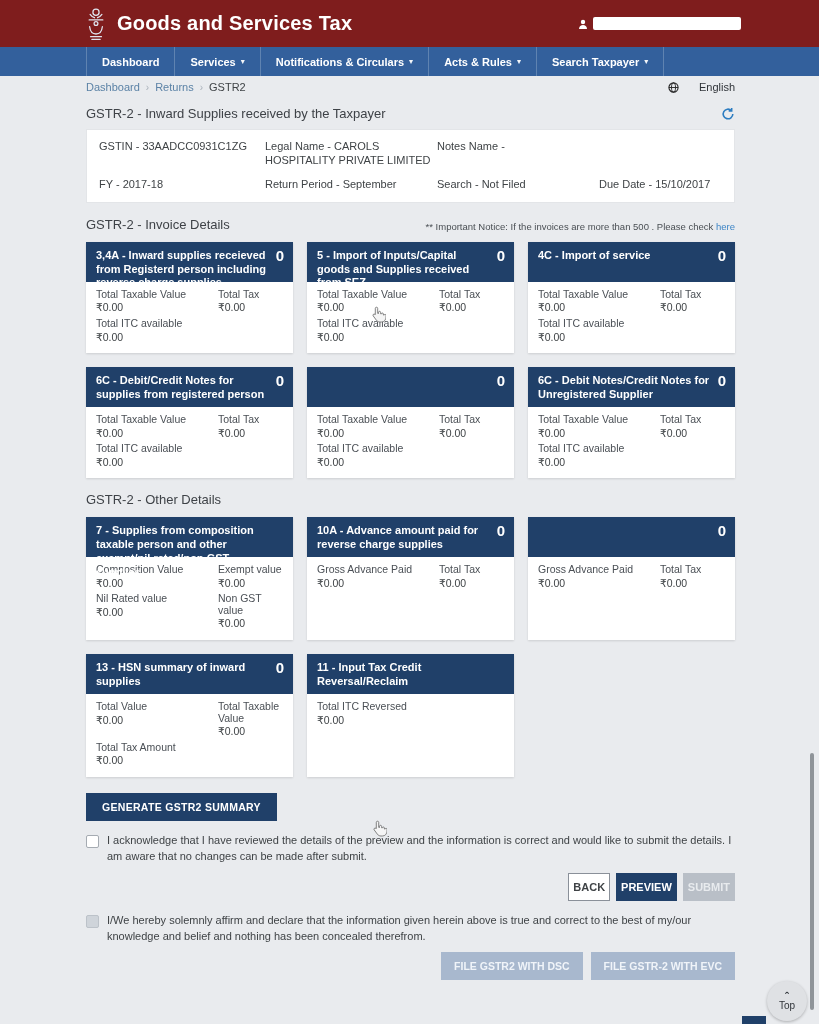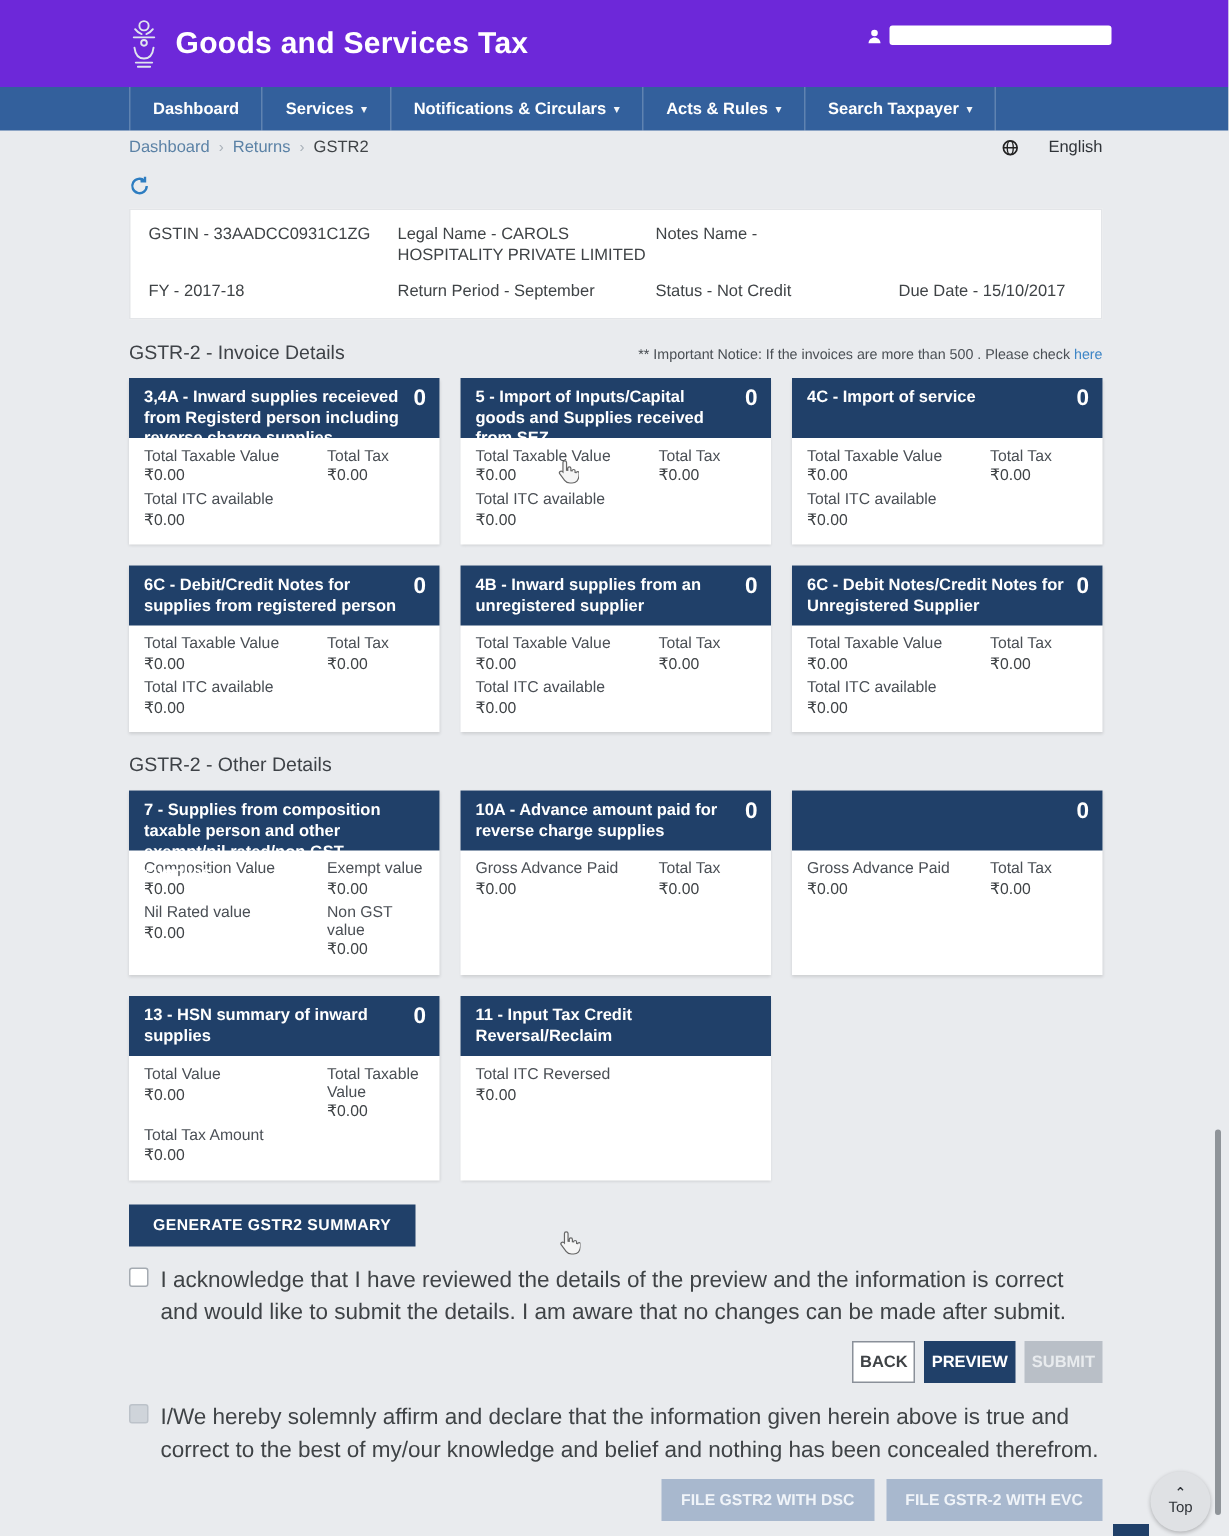--- a/index.html
+++ b/index.html
@@ -4,21 +4,21 @@
 <style>
   * { margin:0; padding:0; box-sizing:border-box; }
   html,body { width:819px; height:1024px; }
   body {
     position:relative; overflow:hidden;
     background:#e9ebee;
     font-family:"Liberation Sans","DejaVu Sans",sans-serif;
     color:#3f4346;
   }
   
-  .topbar { height:58px; background:#6d28d9; display:flex; align-items:center; padding-left:86px; position:relative;text-align:right; }
+  .topbar { height:47px; background:#7f1d1d; display:flex; align-items:center; padding-left:86px; position:relative;text-align:right; }
   .emblem { width:20px; height:36px; margin-right:11px; flex:none; }
   .brand-title { color:#fff; font-size:20px; font-weight:600; letter-spacing:.2px; }
   .user-area { position:absolute; right:78px; top:17px; display:flex; align-items:center; gap:5px; }
   .user-block { width:148px; height:13px; background:#fff; border-radius:2px; }
   
   .navbar { height:29px; background:#33609c; display:flex; align-items:stretch; padding-left:86px; }
   .nav-item { display:flex; align-items:center; gap:5px; padding:0 15px; color:#fff; font-size:11px; font-weight:600;
               border-right:1px solid rgba(255,255,255,.22); cursor:pointer; }
   .nav-item:first-child { border-left:1px solid rgba(255,255,255,.22); }
   .caret { font-size:8px; opacity:.95; }
@@ -48,21 +48,21 @@
   .card-title { display:block; font-size:11px; font-weight:bold; line-height:1.25; }
   .card-badge { position:absolute; top:5px; right:9px; font-size:15px; font-weight:bold; }
   .card-body { padding:7px 10px 6px; display:grid; grid-template-columns:118px 1fr; column-gap:4px; align-content:start; }
   .field { margin-bottom:4px; }
   .f-label { font-size:10.5px; color:#4a4f55; margin-bottom:2px; line-height:1.1; }
   .f-value { font-size:10.5px; color:#3f4346; line-height:1.1; }
   
   .generate-btn { display:inline-block; margin:16px 0 0 86px; background:#204069; color:#fff; border:none;
                   font-size:10.5px; font-weight:bold; letter-spacing:.3px; padding:8px 16px; cursor:pointer;
                   font-family:inherit; }
-  .ack-row { display:flex; gap:8px; margin:12px 84px 0 86px; font-size:15px; color:#3f4346; line-height:1.45; }
+  .ack-row { display:flex; gap:8px; margin:12px 84px 0 86px; font-size:11px; color:#3f4346; line-height:1.45; }
   .checkbox { width:13px; height:13px; background:#fff; border:1px solid #a5abb2; border-radius:2px; flex:none; margin-top:2px; cursor:pointer; }
   .checkbox.disabled { background:#cfd4da; border-color:#bcc2c9; }
   .btn-row { margin:8px 84px 0 86px; display:flex; justify-content:flex-end; gap:6px; }
   .btn { font-size:11px; font-weight:bold; padding:7px 4px; border:1px solid transparent; cursor:pointer; font-family:inherit; }
   .btn-back { background:#fff; border-color:#8a9099; color:#3f4346; }
   .btn-preview { background:#204069; color:#fff; }
   .btn-submit { background:#b9bfc7; color:#e8ebee; }
   .decl-row { margin-top:12px; }
   .file-row { margin:8px 84px 0 86px; display:flex; justify-content:flex-end; gap:8px; }
   .btn-file { background:#a8b8ce; color:#f0f4f9; font-size:10.5px; font-weight:bold; padding:8px 13px; border:none; cursor:pointer; font-family:inherit; }
@@ -142,36 +142,37 @@
       <circle cx="6" cy="6" r="5" fill="none" stroke="#222" stroke-width="1.2"></circle>
       <ellipse cx="6" cy="6" rx="2.2" ry="5" fill="none" stroke="#222" stroke-width="1"></ellipse>
       <path d="M1 6h10" stroke="#222" stroke-width="1"></path>
     </svg>
     <span>English</span>
   </div>
 </div>
 
 
 <div class="title-row">
+  <div class="page-title">GSTR-2 - Inward Supplies received by the Taxpayer</div>
   <svg width="14" height="14" viewBox="0 0 16 16" style="cursor:pointer">
     <path d="M13.5 8a5.5 5.5 0 1 1-1.7-4" fill="none" stroke="#2d7dc1" stroke-width="1.8"></path>
     <path d="M12.2 1v3.4H8.8" fill="none" stroke="#2d7dc1" stroke-width="1.8"></path>
   </svg>
 </div>
 
 
 <div class="info-box">
   <div class="info-grid">
     <div>GSTIN - 33AADCC0931C1ZG</div>
     <div>Legal Name - CAROLS HOSPITALITY PRIVATE LIMITED</div>
     <div>Notes Name -</div>
     <div></div>
     <div>FY - 2017-18</div>
     <div>Return Period - September</div>
-    <div>Status - Not Credit</div>
+    <div>Search - Not Filed</div>
     <div>Due Date - 15/10/2017</div>
   </div>
 </div>
 
 
 <div class="section-row">
   <div class="section-title">GSTR-2 - Invoice Details</div>
   <div class="notice">
     <span>** Important Notice: If the invoices are more than 500 . Please check</span>
     <span class="notice-link">here</span>
@@ -254,21 +255,20 @@
           <div class="f-value">₹0.00</div>
         </div>
       <div class="field">
           <div class="f-label">Total ITC available</div>
           <div class="f-value">₹0.00</div>
         </div>
     </div>
   </div>
   <div class="card">
     <div class="card-head">
-      <span class="card-title">4B - Inward supplies from an unregistered supplier</span>
       <span class="card-badge">0</span>
     </div>
     <div class="card-body">
       <div class="field">
           <div class="f-label">Total Taxable Value</div>
           <div class="f-value">₹0.00</div>
         </div>
       <div class="field">
           <div class="f-label">Total Tax</div>
           <div class="f-value">₹0.00</div>

